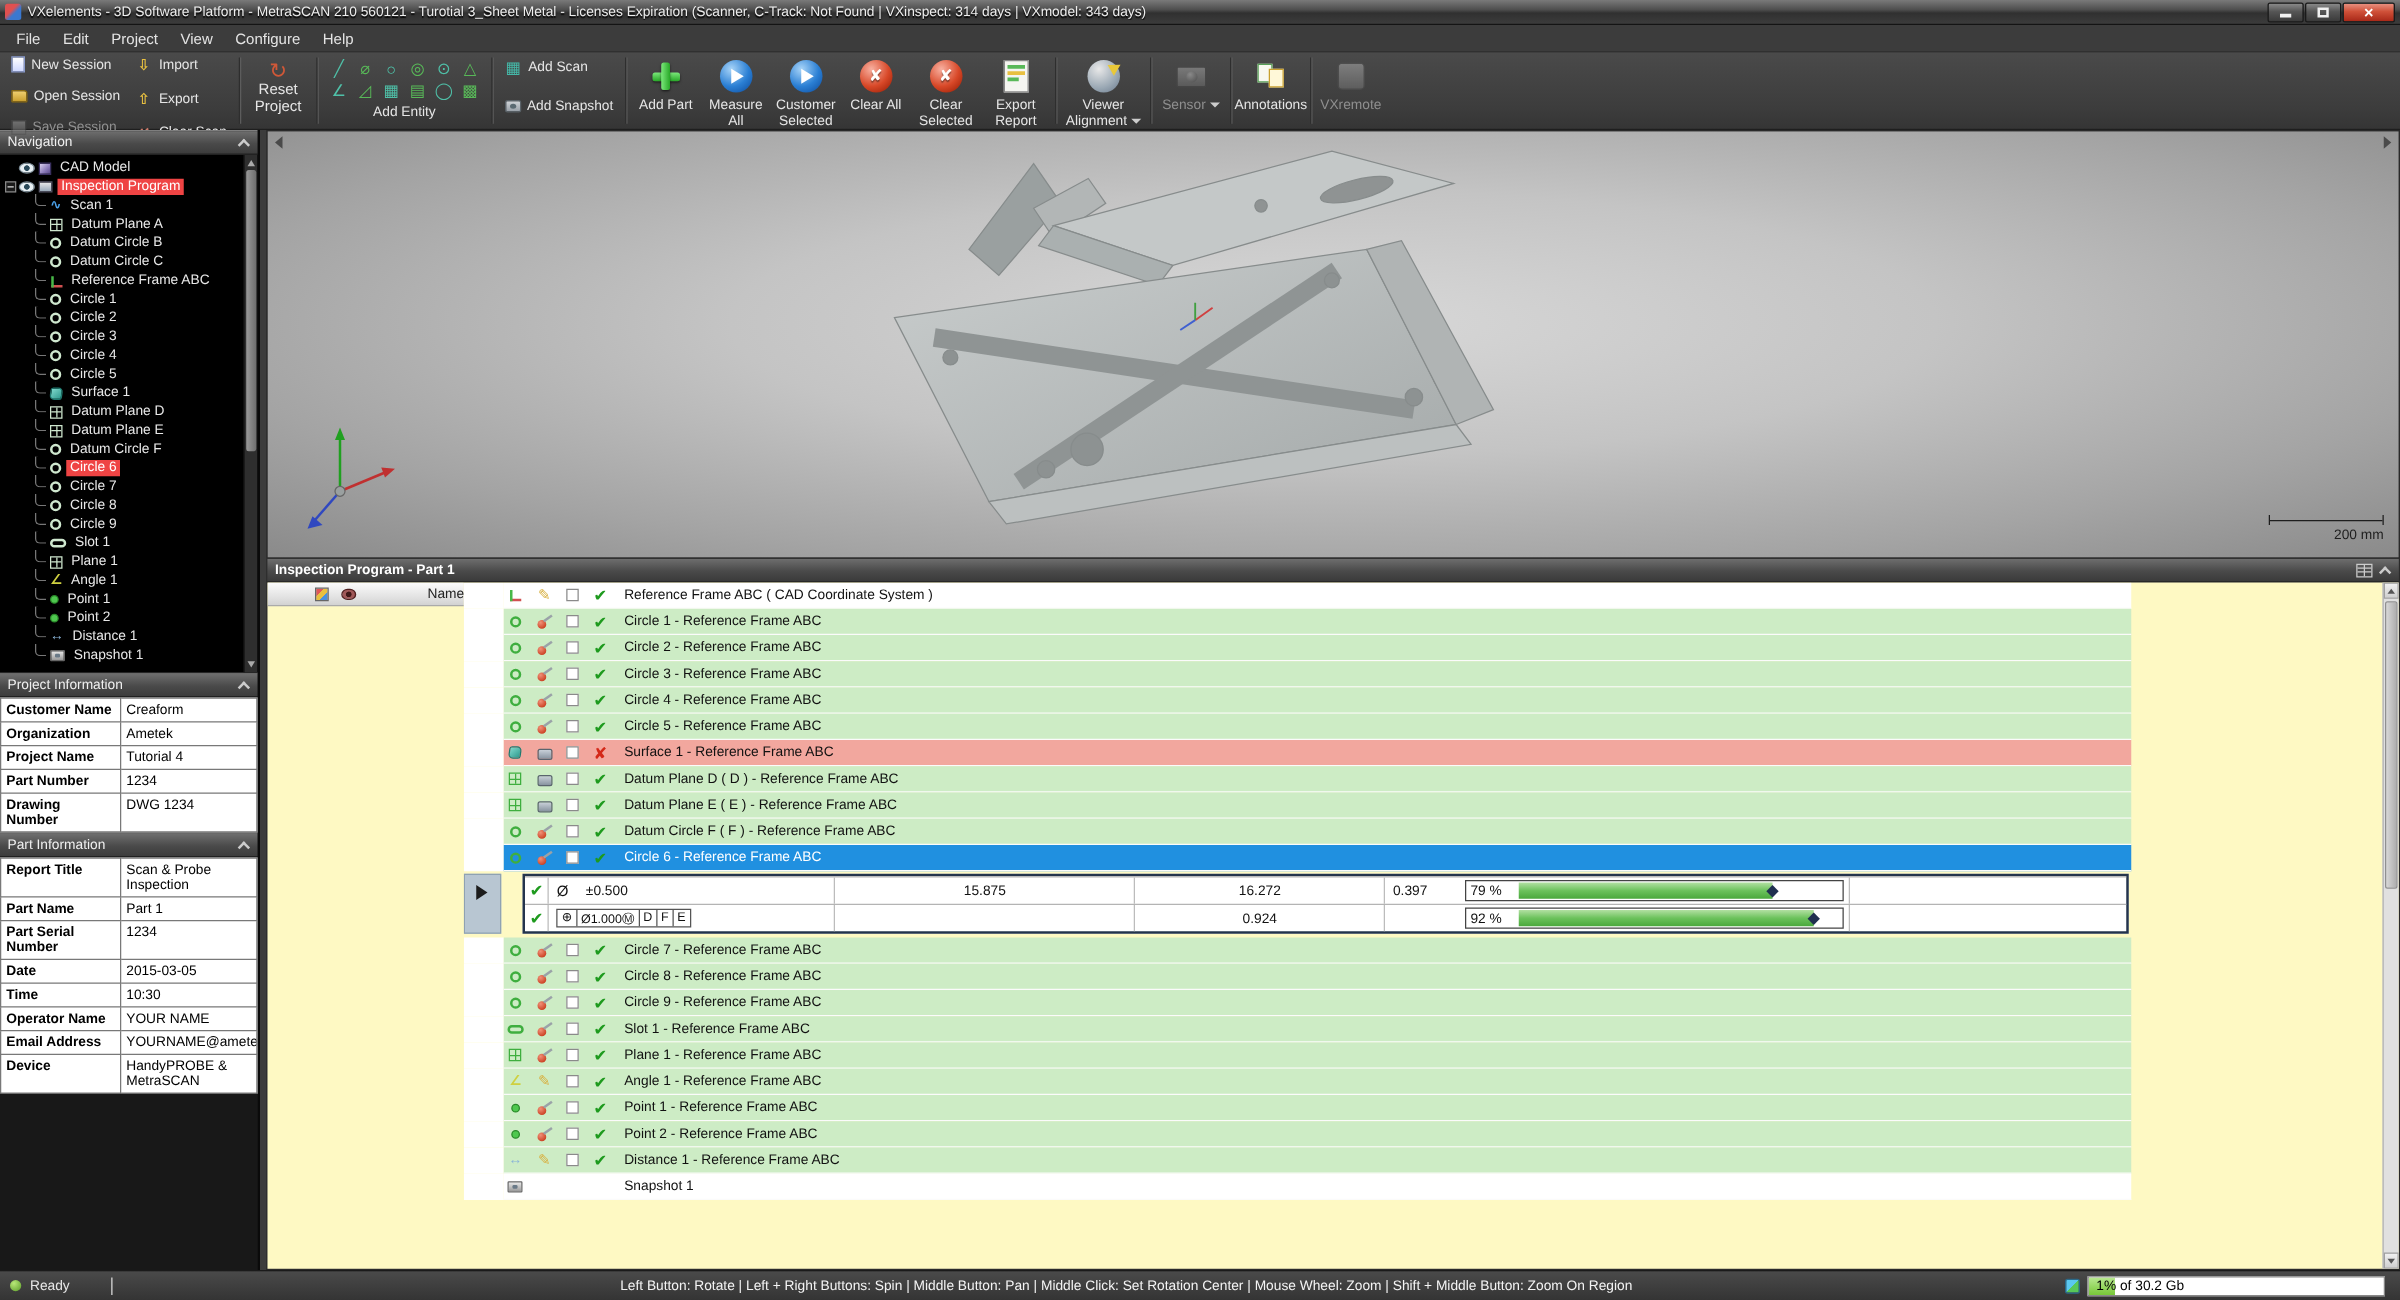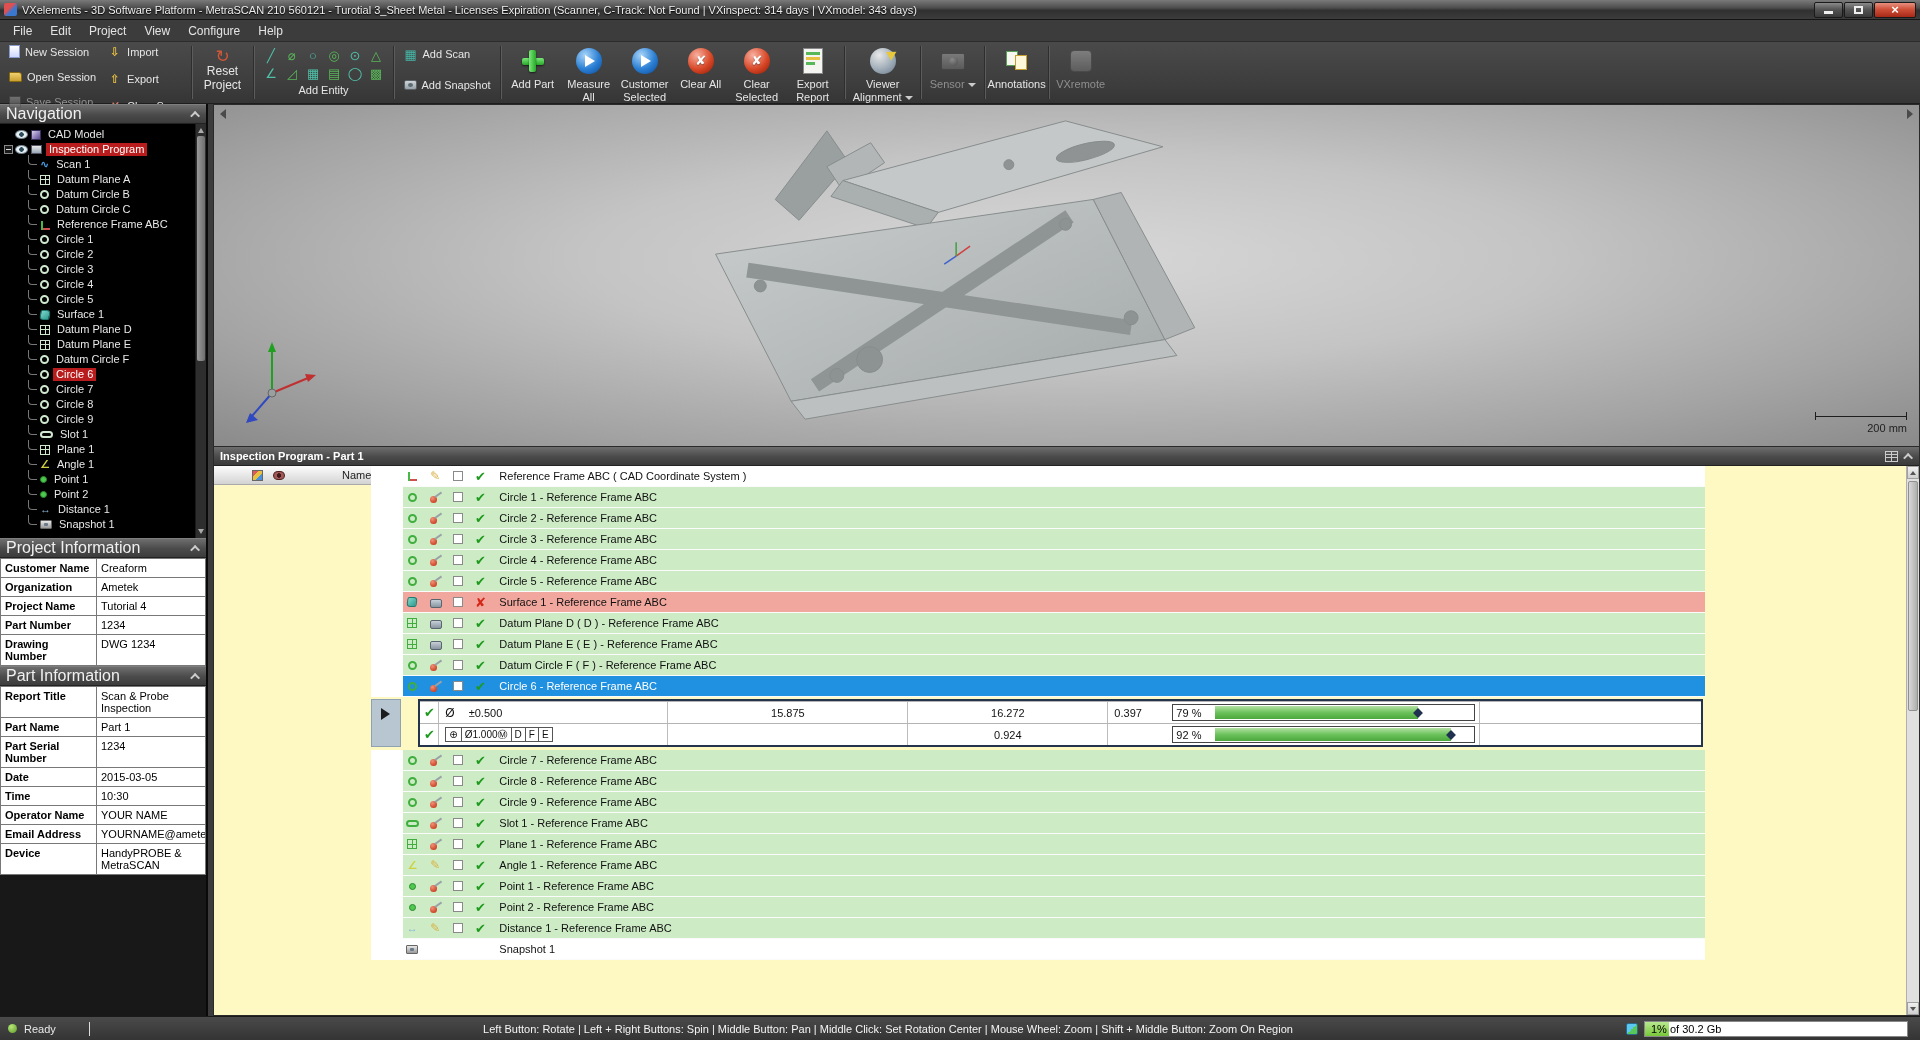--- a/index.html
+++ b/index.html
@@ -73,34 +73,34 @@
 .bi-sensor .cam{width:24px;height:17px;background:linear-gradient(#b8b8b8,#787878);border:1px solid #4a4a4a;border-radius:2px;position:relative;}
 .bi-sensor .cam::after{content:"";position:absolute;left:7px;top:3px;width:9px;height:9px;border-radius:50%;background:radial-gradient(circle at 35% 30%,#ddd,#555);}
 .bi-anno .n1{position:absolute;left:4px;top:5px;width:12px;height:15px;background:#f8f8f0;border:1px solid #58a058;}
 .bi-anno .n2{position:absolute;left:13px;top:9px;width:12px;height:15px;background:#fff8d8;border:1px solid #c8a030;}
 .bi-vx .sq{width:22px;height:22px;border-radius:4px;background:linear-gradient(#c0c0c0,#808080);border:1px solid #555;}
 .dd-arrow{width:0;height:0;border-top:4px solid #ccc;border-left:4px solid transparent;border-right:4px solid transparent;display:inline-block;margin-left:3px;vertical-align:middle;}
 
 
 .content{flex:1;display:flex;min-height:0;}
 .left-panel{width:208px;flex:none;background:#161616;display:flex;flex-direction:column;border-right:2px solid #0a0a0a;}
-.panel-header{height:20px;flex:none;background:linear-gradient(#6e6e6e,#4a4a4a 55%,#3c3c3c);border-top:1px solid #7e7e7e;border-bottom:1px solid #222;display:flex;align-items:center;padding:0 6px;font-size:16px;color:#f0f0f0;}
+.panel-header{height:20px;flex:none;background:linear-gradient(#6e6e6e,#4a4a4a 55%,#3c3c3c);border-top:1px solid #7e7e7e;border-bottom:1px solid #222;display:flex;align-items:center;padding:0 6px;font-size:11px;color:#f0f0f0;}
 .ph-chev{margin-left:auto;width:7px;height:7px;border-left:2px solid #ccc;border-top:2px solid #ccc;transform:rotate(45deg) translateY(2px);flex:none;}
 .panel-fill{flex:1;background:#181818;}
 
 
 .tree{height:414px;flex:none;background:#000;position:relative;overflow:hidden;padding:3px 12px 0 2px;}
 .tree-scroll{position:absolute;right:0;top:0;bottom:0;width:11px;background:#2e2e2e;border-left:1px solid #1a1a1a;}
 .tree-thumb{position:absolute;left:1px;right:1px;top:12px;height:225px;background:linear-gradient(90deg,#9a9a9a,#6e6e6e);border-radius:2px;display:block;}
 .tree-arrow{position:absolute;left:2px;width:0;height:0;border-left:3px solid transparent;border-right:3px solid transparent;display:block;}
 .tree-arrow.up{top:4px;border-bottom:5px solid #aaa;}
 .tree-arrow.down{bottom:4px;border-top:5px solid #aaa;}
 .tree-row{height:15px;display:flex;align-items:center;font-size:11px;color:#e8e8e8;white-space:nowrap;cursor:default;}
 .tree-label{padding:0 3px;line-height:13px;}
-.tree-label.selected{background:#b91c1c;color:#fff;}
+.tree-label.selected{background:#ef4444;color:#fff;}
 .expander{width:9px;height:9px;border:1px solid #888;background:#1a1a1a;margin:0 2px 0 2px;position:relative;flex:none;}
 .expander::after{content:"";position:absolute;left:1px;right:1px;top:3px;height:1px;background:#ddd;}
 .exp-space{width:13px;flex:none;}
 .eye{width:13px;height:9px;border-radius:50%;background:radial-gradient(circle at 50% 50%,#2a4a5a 0 2px,#e8f0f4 2.5px);border:1px solid #7a8a94;margin-right:3px;flex:none;}
 .branch{width:9px;height:10px;border-left:1px solid #777;border-bottom:1px solid #777;border-radius:0 0 0 4px;margin:-5px 3px 5px 0;flex:none;}
 .t-indent{flex:none;}
 
 
 .ico{flex:none;display:inline-flex;align-items:center;justify-content:center;font-size:11px;line-height:1;margin-right:4px;}
 .tree .ico{--ic:#cfe8cf;}
@@ -208,21 +208,21 @@
 .is-thumb{position:absolute;left:1px;right:1px;top:15px;height:230px;background:linear-gradient(90deg,#d8d8d8,#aeaeae);border:1px solid #909090;border-radius:2px;}
 
 
 .statusbar{height:24px;flex:none;background:linear-gradient(#4a4a4a,#343434);border-top:1px solid #1a1a1a;display:flex;align-items:center;color:#e8e8e8;font-size:11px;}
 .sb-left{width:150px;flex:none;display:flex;align-items:center;gap:7px;padding-left:8px;}
 .sb-dot{width:9px;height:9px;border-radius:50%;background:radial-gradient(circle at 35% 30%,#b8e878,#5a9a28);}
 .sb-caret{width:1px;height:14px;background:#ddd;margin-left:26px;}
 .sb-hints{flex:1;text-align:center;color:#f4f4f4;white-space:nowrap;overflow:hidden;}
 .sb-right{flex:none;display:flex;align-items:center;gap:6px;padding-right:12px;}
 .sb-mem-icon{width:12px;height:12px;background:linear-gradient(135deg,#5ac8f0 0 50%,#58c858 50% 100%);border:1px solid #2a6a8a;border-radius:2px;}
-.sb-mem{width:264px;height:16px;background:#fff;border:1px solid #888;position:relative;display:flex;align-items:center;color:#000;overflow:hidden;}
+.sb-mem{width:238px;height:16px;background:#fff;border:1px solid #888;position:relative;display:flex;align-items:center;color:#000;overflow:hidden;}
 .sb-mem-fill{position:absolute;left:0;top:0;bottom:0;width:9%;background:linear-gradient(#b8e890,#78c838);}
 .sb-mem-text{position:relative;padding-left:6px;font-size:11px;}
 </style>
 </head>
 <body>
 
 <div class="titlebar">
   <span class="app-icon"></span>
   <span class="title-text">VXelements - 3D Software Platform - MetraSCAN 210 560121 - Turotial 3_Sheet Metal - Licenses Expiration (Scanner, C-Track: Not Found | VXinspect: 314 days | VXmodel: 343 days)</span>
   <div class="win-controls">

